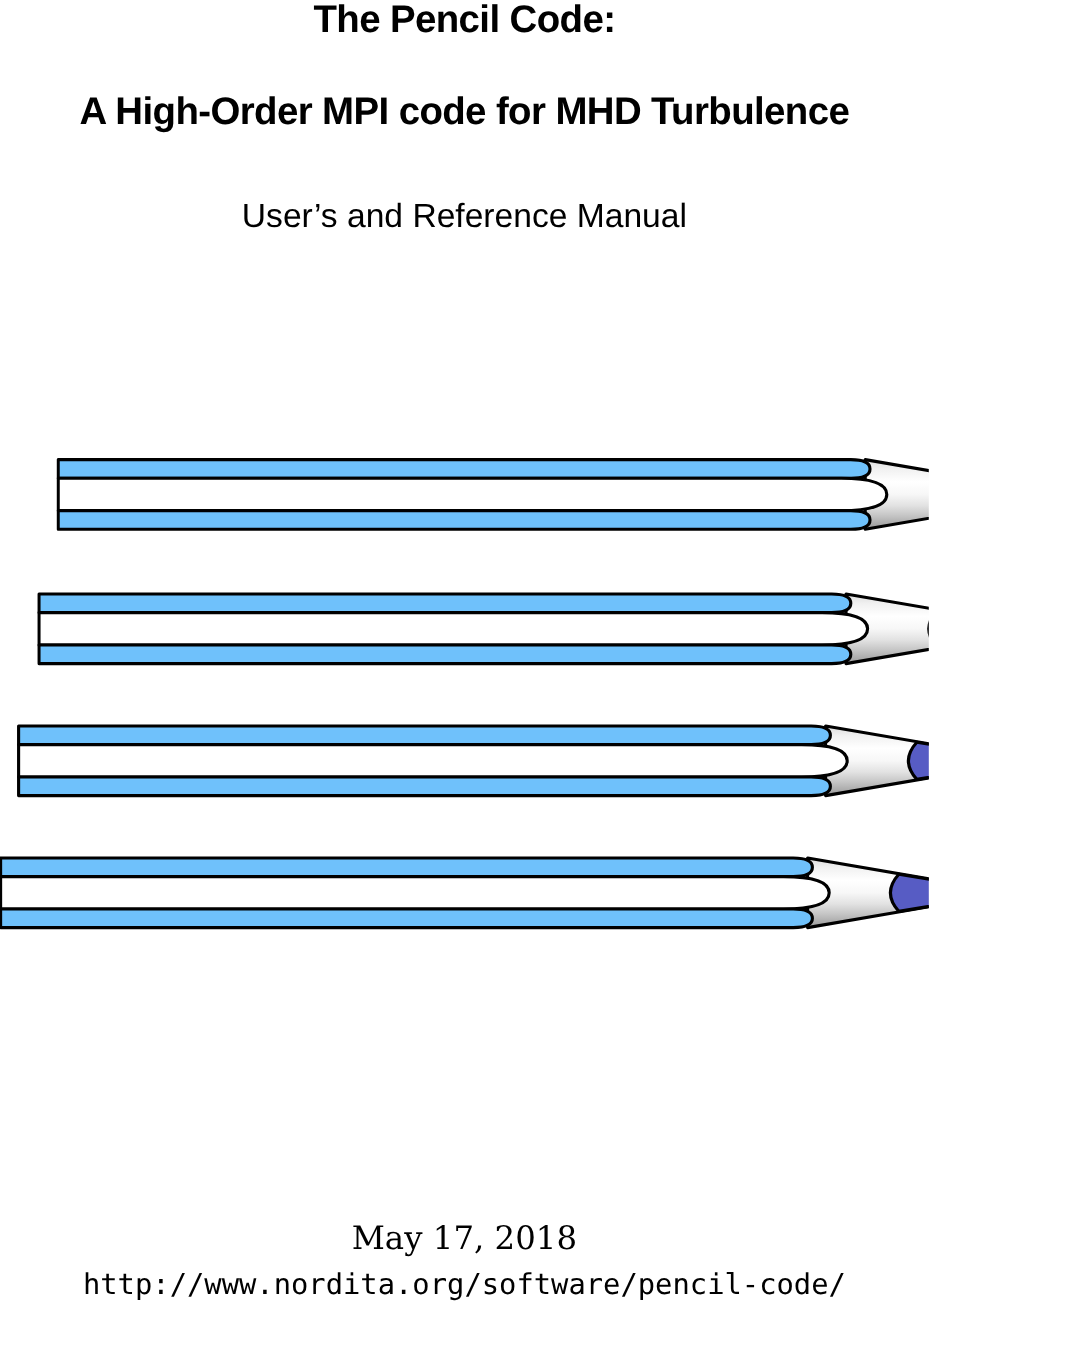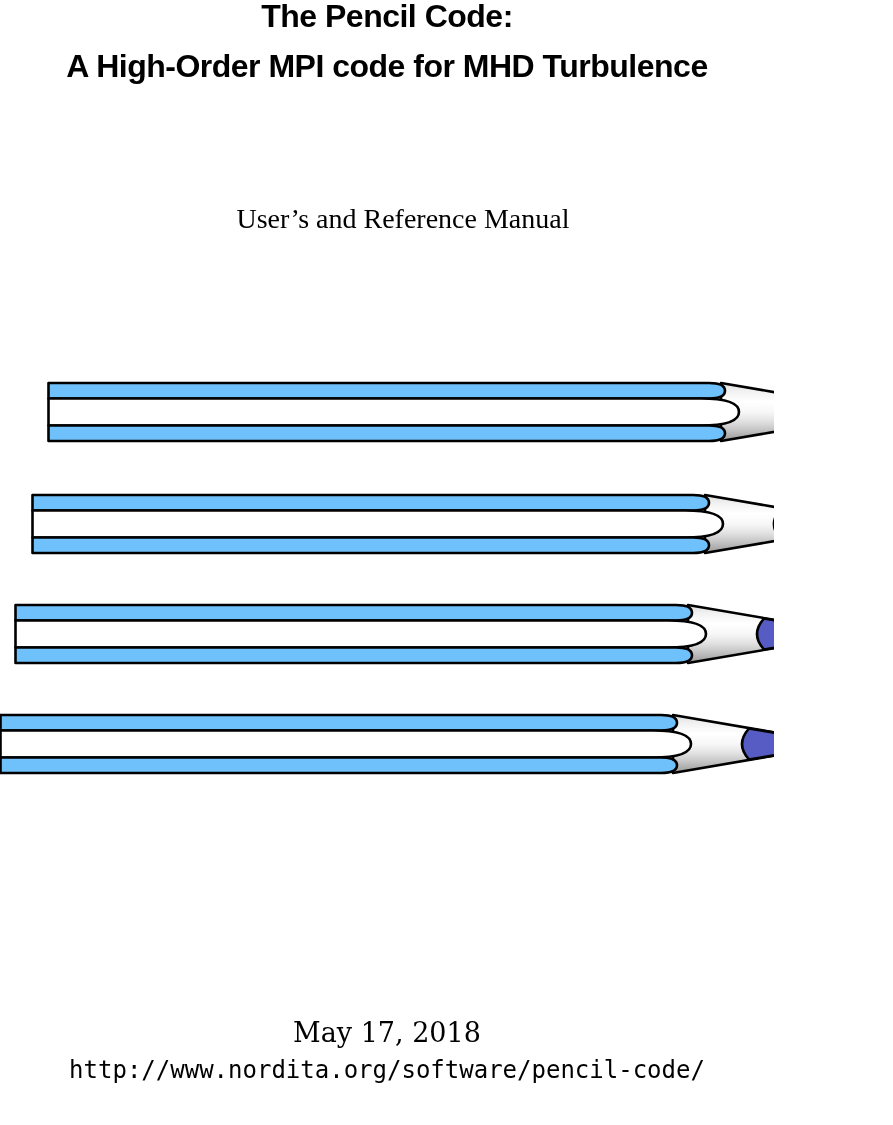--- a/index.html
+++ b/index.html
@@ -25,32 +25,31 @@
     left: 0;
     width: 100%;
     text-align: center;
     font-family: "Liberation Sans", sans-serif;
     font-weight: bold;
     font-size: 32px;
     line-height: 36px;
     letter-spacing: -0.5px;
   }
   .title.line1 { top: -2px; }
-  .title.line2 { top: 48px; }
+  .title.line2 { top: 74px; }
   .subtitle {
     position: absolute;
     top: 163px;
-    left: 16px;
+    left: 0;
     width: 100%;
     text-align: center;
-    font-family: Liberation Serif, serif;
+    font-family: Liberation Sans, sans-serif;
     font-weight: normal;
     font-size: 28px;
     line-height: 34px;
-    margin-top: 39px;
   }
   .pencil {
     position: absolute;
     width: 846px;
     height: 66px;
     display: block;
   }
   .pencil.p1 { left: 47px;  top: 379px; }
   .pencil.p2 { left: 31px;  top: 491px; }
   .pencil.p3 { left: 14px;  top: 601px; }

